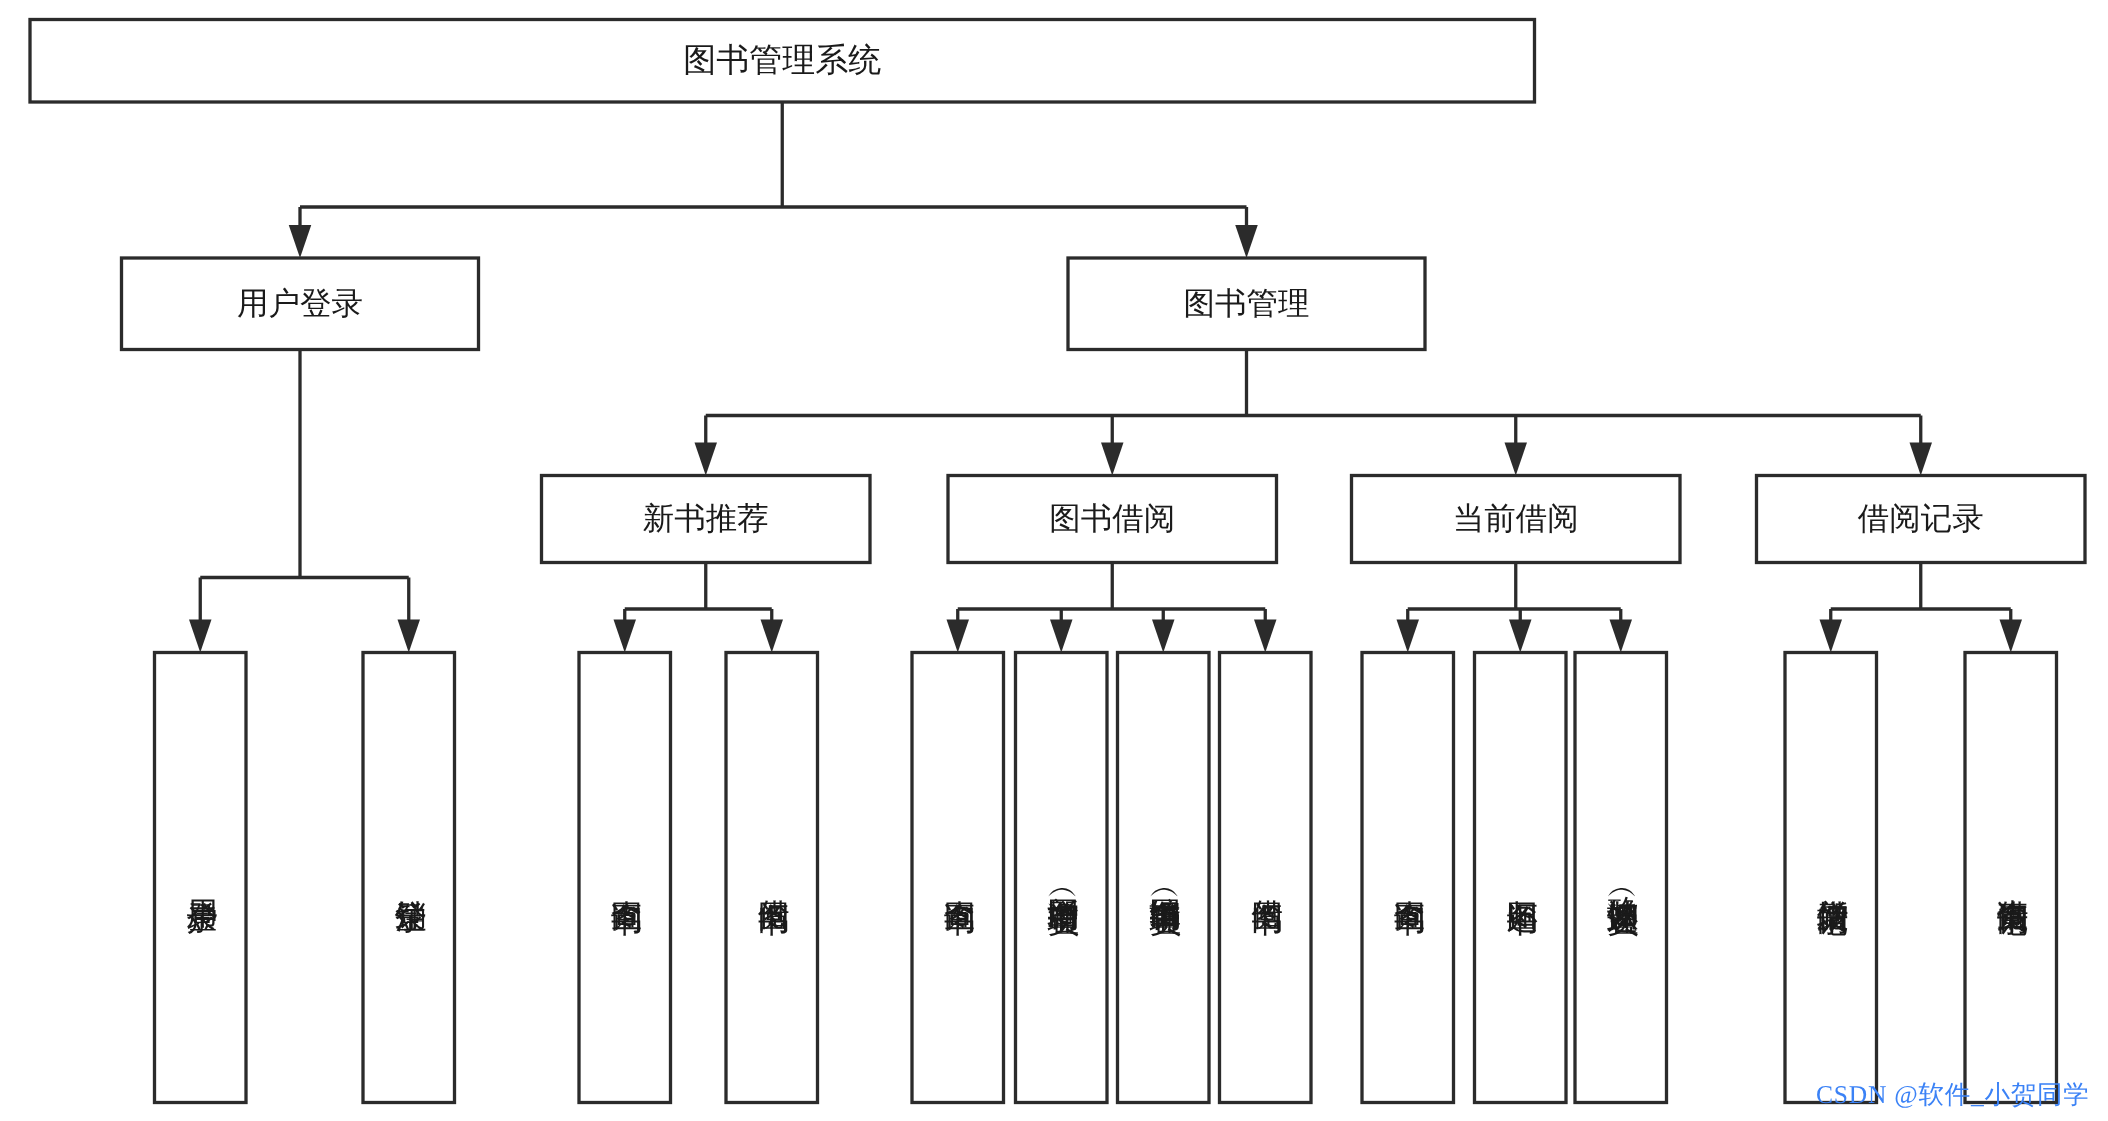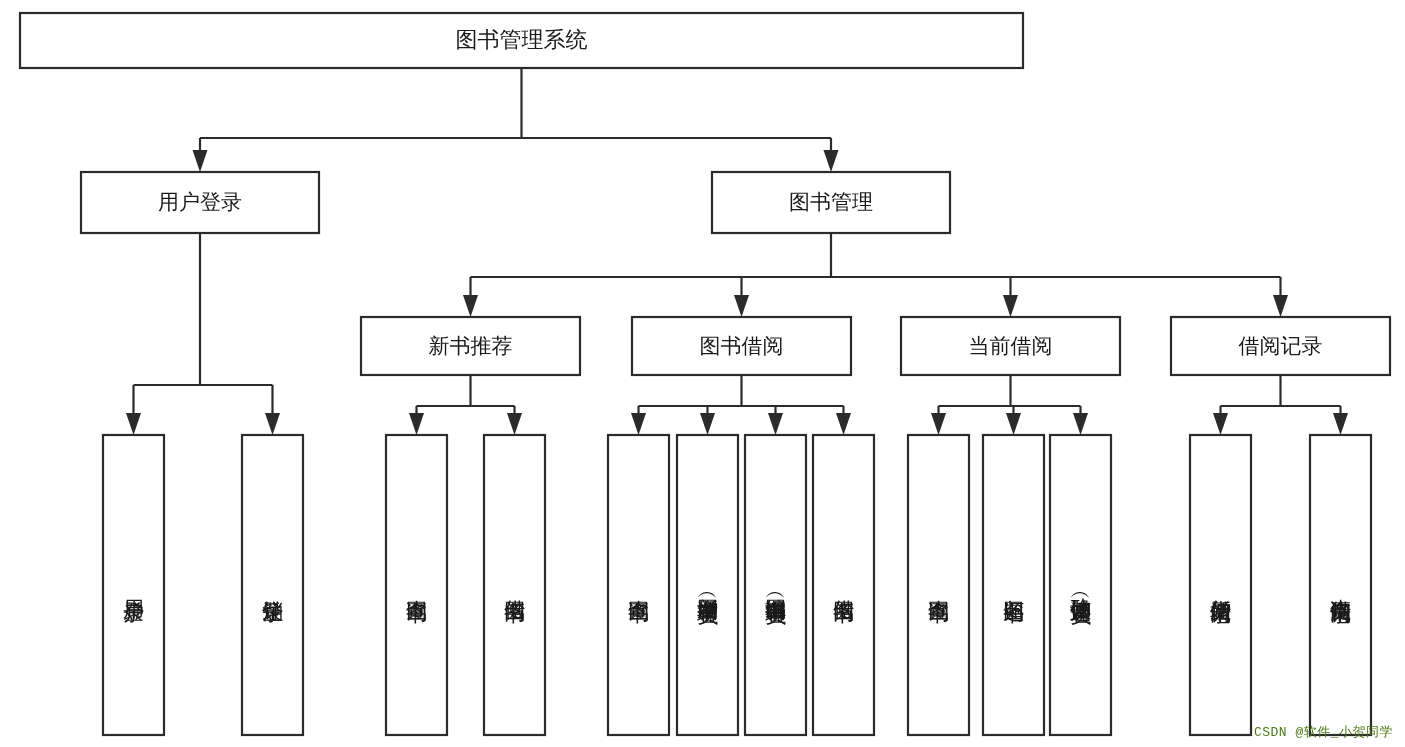--- a/index.html
+++ b/index.html
@@ -69,23 +69,23 @@
     line-height: 1.08;
     letter-spacing: 1px;
     color: #1a1a1a;
     white-space: nowrap;
     text-align: center;
   }
   .watermark {
     position: absolute;
     right: 12px;
     bottom: 6px;
-    font-family: Liberation Mono, monospace;
-    font-size: 13px;
-    color: #4d7c0f;
+    font-family: Liberation Serif, serif;
+    font-size: 17px;
+    color: #3b82f6;
     letter-spacing: 0.5px;
     user-select: none;
     white-space: nowrap;
   }
 </style>
 </head>
 <body>
 
 <div id="diagram-root">
 

